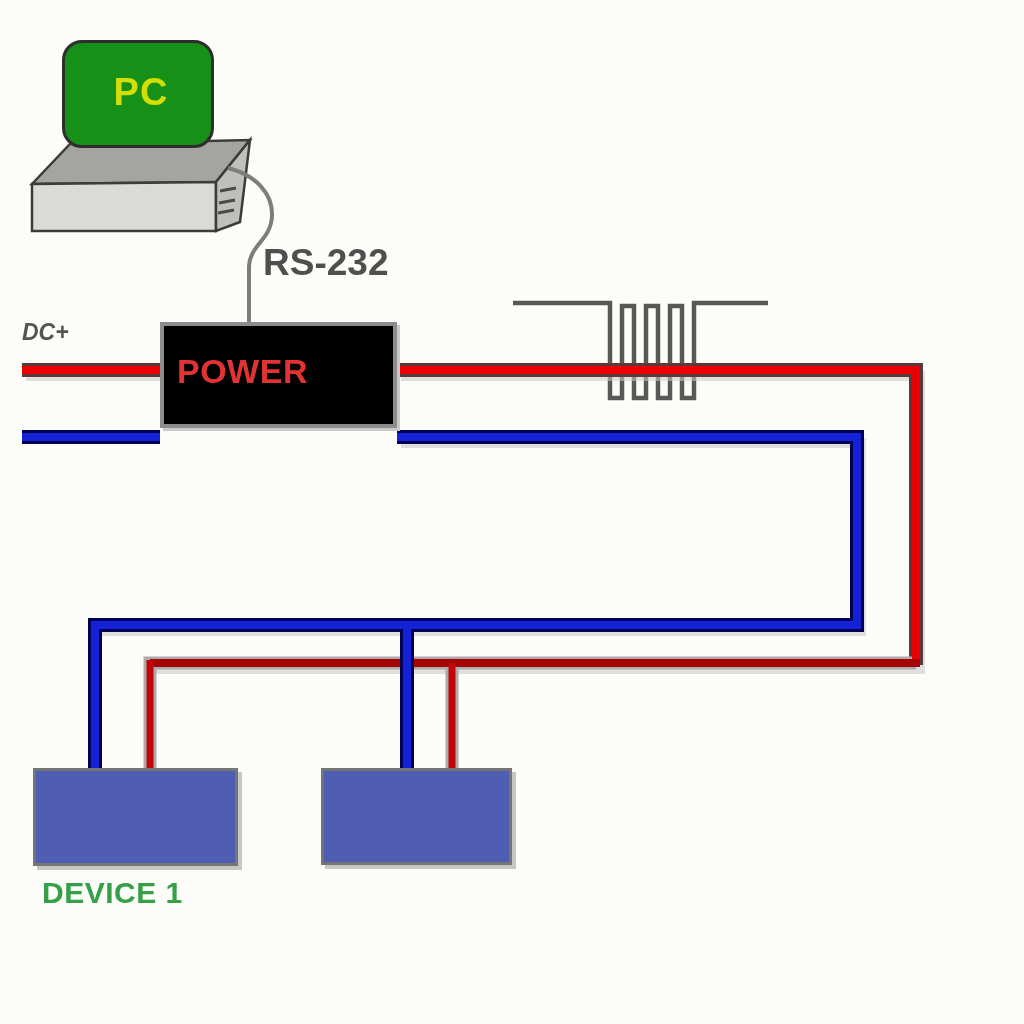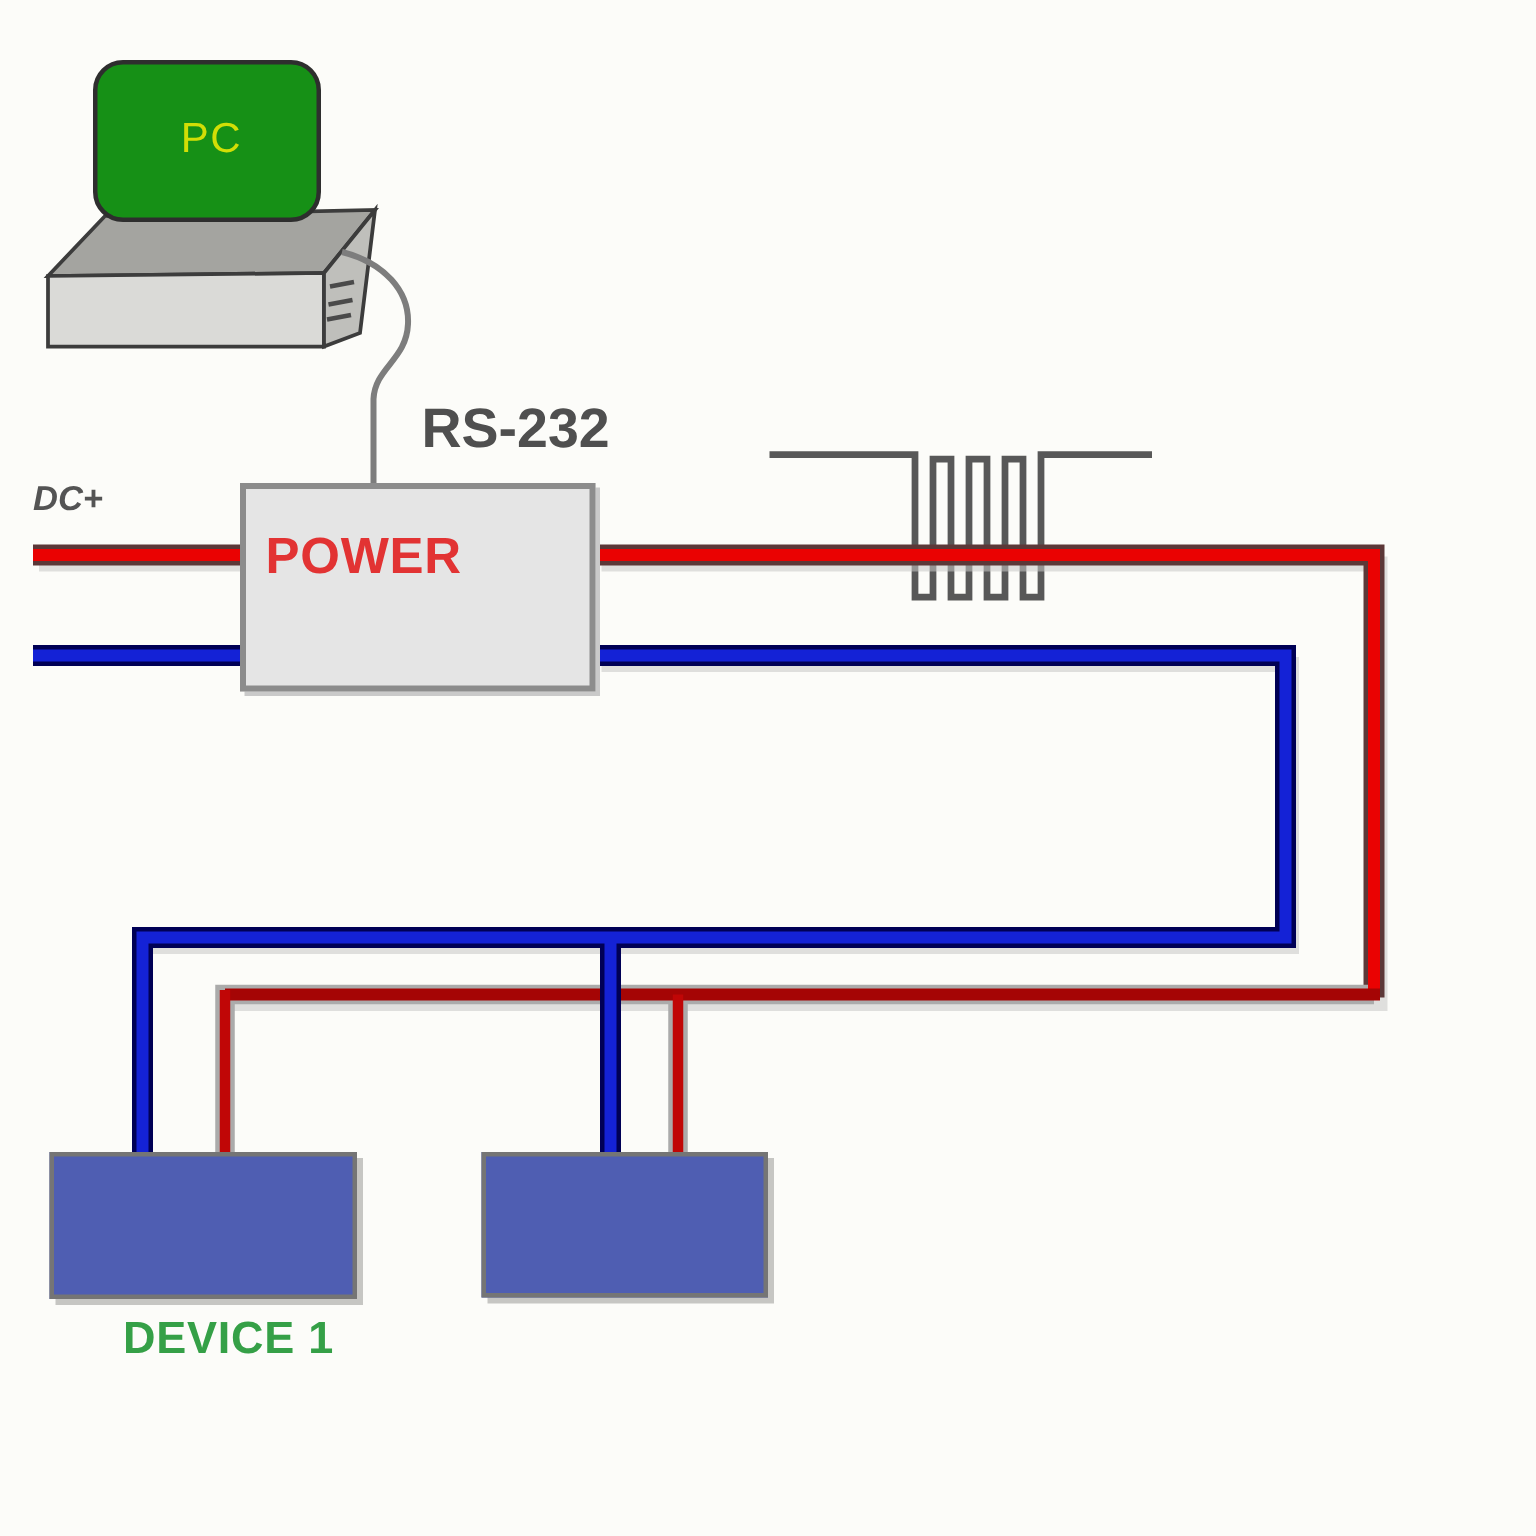--- a/index.html
+++ b/index.html
@@ -4,50 +4,50 @@
 <style>
   html,body{margin:0;padding:0;background:#fff;}
   .canvas{
     position:relative;width:1024px;height:1024px;overflow:hidden;
     background:#fcfcf9;
     font-family:"Liberation Sans", sans-serif;
   }
   .canvas svg{position:absolute;left:0;top:0;}
   .lbl{position:absolute;white-space:nowrap;}
   .lbl-gray{color:#545454;font-weight:bold;}
-  .lbl-green{color:#35a047;font-weight:bold;font-size:30px;letter-spacing:.5px;margin-left:40px;}
+  .lbl-green{color:#35a047;font-weight:bold;font-size:30px;letter-spacing:.5px;}
 
   .pc-monitor{
     position:absolute;left:62px;top:40px;width:152px;height:108px;
     background:#169016;border:3px solid #2e2e2e;border-radius:20px;
     box-sizing:border-box;
     display:flex;align-items:center;justify-content:center;
   }
   .pc-monitor .pc-text{
-    color:#d2de06;font-weight:normal;font-size:28px;letter-spacing:1px;
+    color:#d2de06;font-weight:bold;font-size:38px;letter-spacing:1px;
     margin-right:24px;margin-bottom:4px;margin-left:30px;
   }
   .modulator{
-    position:absolute;left:160px;top:322px;width:237px;height:139px;
-    background:#e5e5e5;border:4px solid #8c8c8c;box-sizing:border-box;
+    position:absolute;left:160px;top:322px;width:237px;height:106px;
+    background:#000000;border:4px solid #8c8c8c;box-sizing:border-box;
     box-shadow:3px 3px 0 #c9c9c9;
     padding:22px 0 0 13px;
   }
   .modulator .mline{
     display:block;color:#e23333;font-weight:bold;font-size:34px;
     line-height:46px;letter-spacing:.5px;
   }
   .device{
     position:absolute;background:#4f5eb2;border:3px solid #757575;
     box-sizing:border-box;box-shadow:4px 4px 0 #c6c6c3;
   }
   .device-1{left:33px;top:768px;width:205px;height:98px;}
   .device-2{left:321px;top:768px;width:191px;height:97px;}
   .dc-label{left:22px;top:319px;font-size:23px;font-style:italic;}
-  .rs232-label{left:281px;top:242px;font-size:37px;color:#4f4f4f;margin-top:23px;}
+  .rs232-label{left:263px;top:242px;font-size:37px;color:#4f4f4f;}
   .device1-label{left:42px;top:876px;}
   .device2-label{left:327px;top:876px;}
 </style>
 </head>
 <body>
 
 <div class="canvas">
 
   <svg width="1024" height="1024" viewBox="0 0 1024 1024">
 

